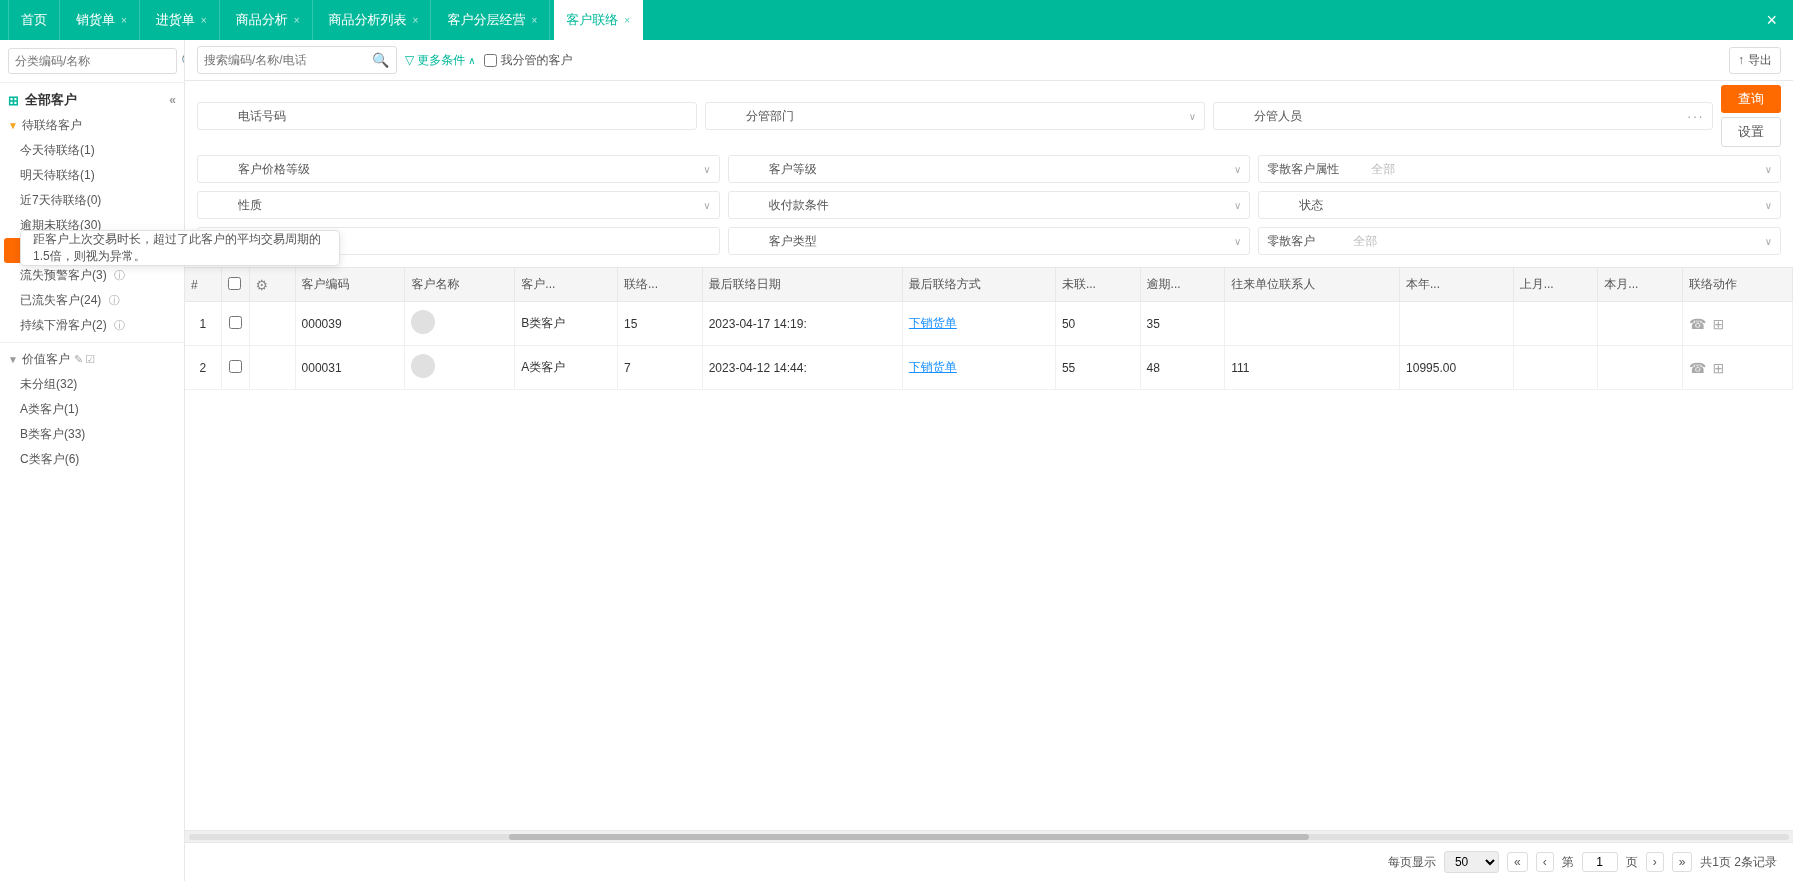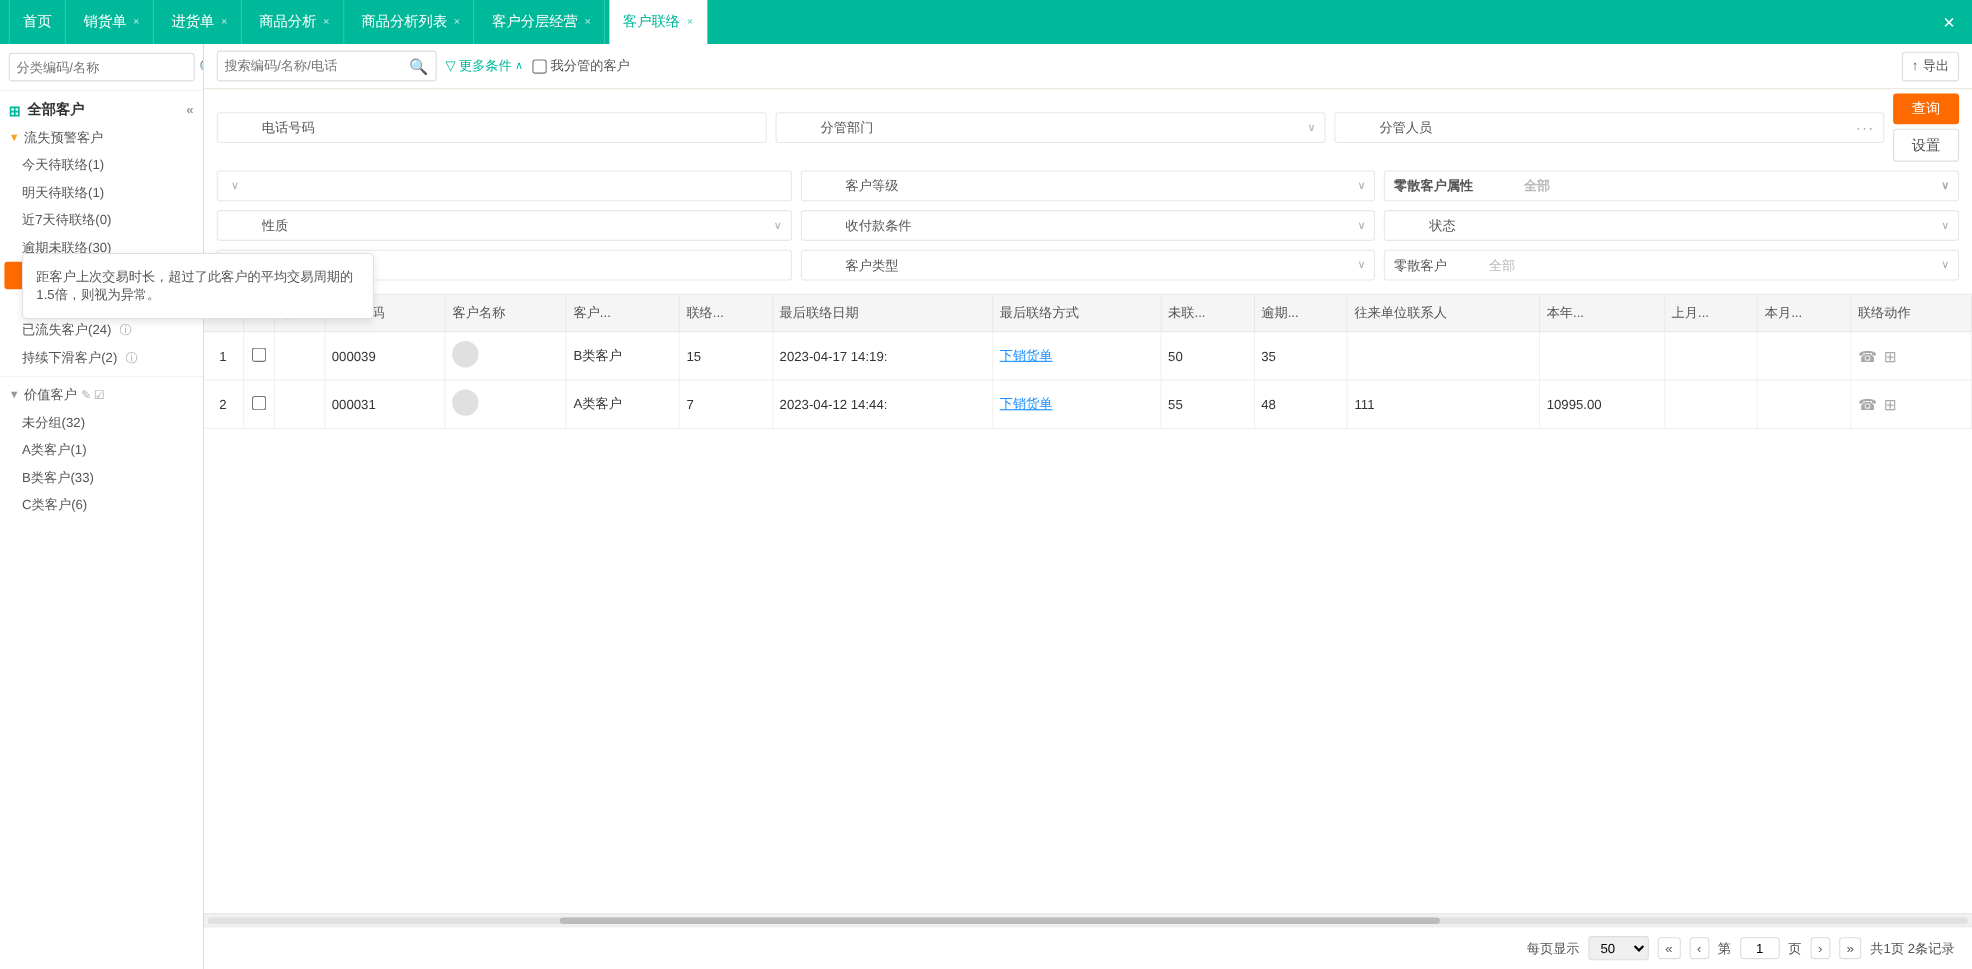--- a/index.html
+++ b/index.html
@@ -143,21 +143,21 @@
     .sidebar-group2-label .edit-icon { margin-left: 4px; color: #aaa; font-size: 11px; }
 
     
     .tooltip-box {
       position: fixed;
       left: 20px;
       top: 230px;
       background: #fff;
       border: 1px solid #e0e0e0;
       border-radius: 4px;
-      padding: 12px 12px;
+      padding: 0 12px;
       font-size: 12px;
       color: #555;
       max-width: 320px;
       z-index: 100;
       box-shadow: 0 2px 8px rgba(0,0,0,0.1);
     }
 
     
     .content-area {
       flex: 1;
@@ -444,21 +444,21 @@
       <span class="search-icon">🔍</span>
     </div>
     <div class="sidebar-header">
       <span class="icon-grid">⊞</span>
       <span>全部客户</span>
       <span class="sidebar-collapse-btn">«</span>
     </div>
 
     <div class="sidebar-group-label">
       <span class="triangle">▼</span>
-      <span>流失预警客户</span>
+      <span>待联络客户</span>
     </div>
 
     <div class="sidebar-item">
       <span>今天待联络(1)</span>
     </div>
     <div class="sidebar-item">
       <span>明天待联络(1)</span>
     </div>
     <div class="sidebar-item">
       <span>近7天待联络(0)</span>
@@ -548,27 +548,28 @@
           <span class="filter-cell-dots">···</span>
         </div>
         <div class="btn-column">
           <button class="action-btn-orange">查询</button>
           <button class="action-btn-white">设置</button>
         </div>
       </div>
 
       <div class="filter-row">
         <div class="filter-cell" style="flex:2;">
+          <span class="filter-cell-label">客户价格等级</span>
           <span class="filter-cell-chevron">∨</span>
         </div>
         <div class="filter-cell" style="flex:2;">
           <span class="filter-cell-label">客户等级</span>
           <span class="filter-cell-chevron">∨</span>
         </div>
-        <div class="filter-cell" style="flex:2; gap:14px;font-weight:bold;">
+        <div class="filter-cell" style="flex:2; gap:0;">
           <span class="filter-label-text">零散客户属性</span>
           <span class="filter-cell-label" style="color:#bbb;">全部</span>
           <span class="filter-cell-chevron">∨</span>
         </div>
       </div>
 
       <div class="filter-row">
         <div class="filter-cell" style="flex:2;">
           <span class="filter-cell-label">性质</span>
           <span class="filter-cell-chevron">∨</span>

